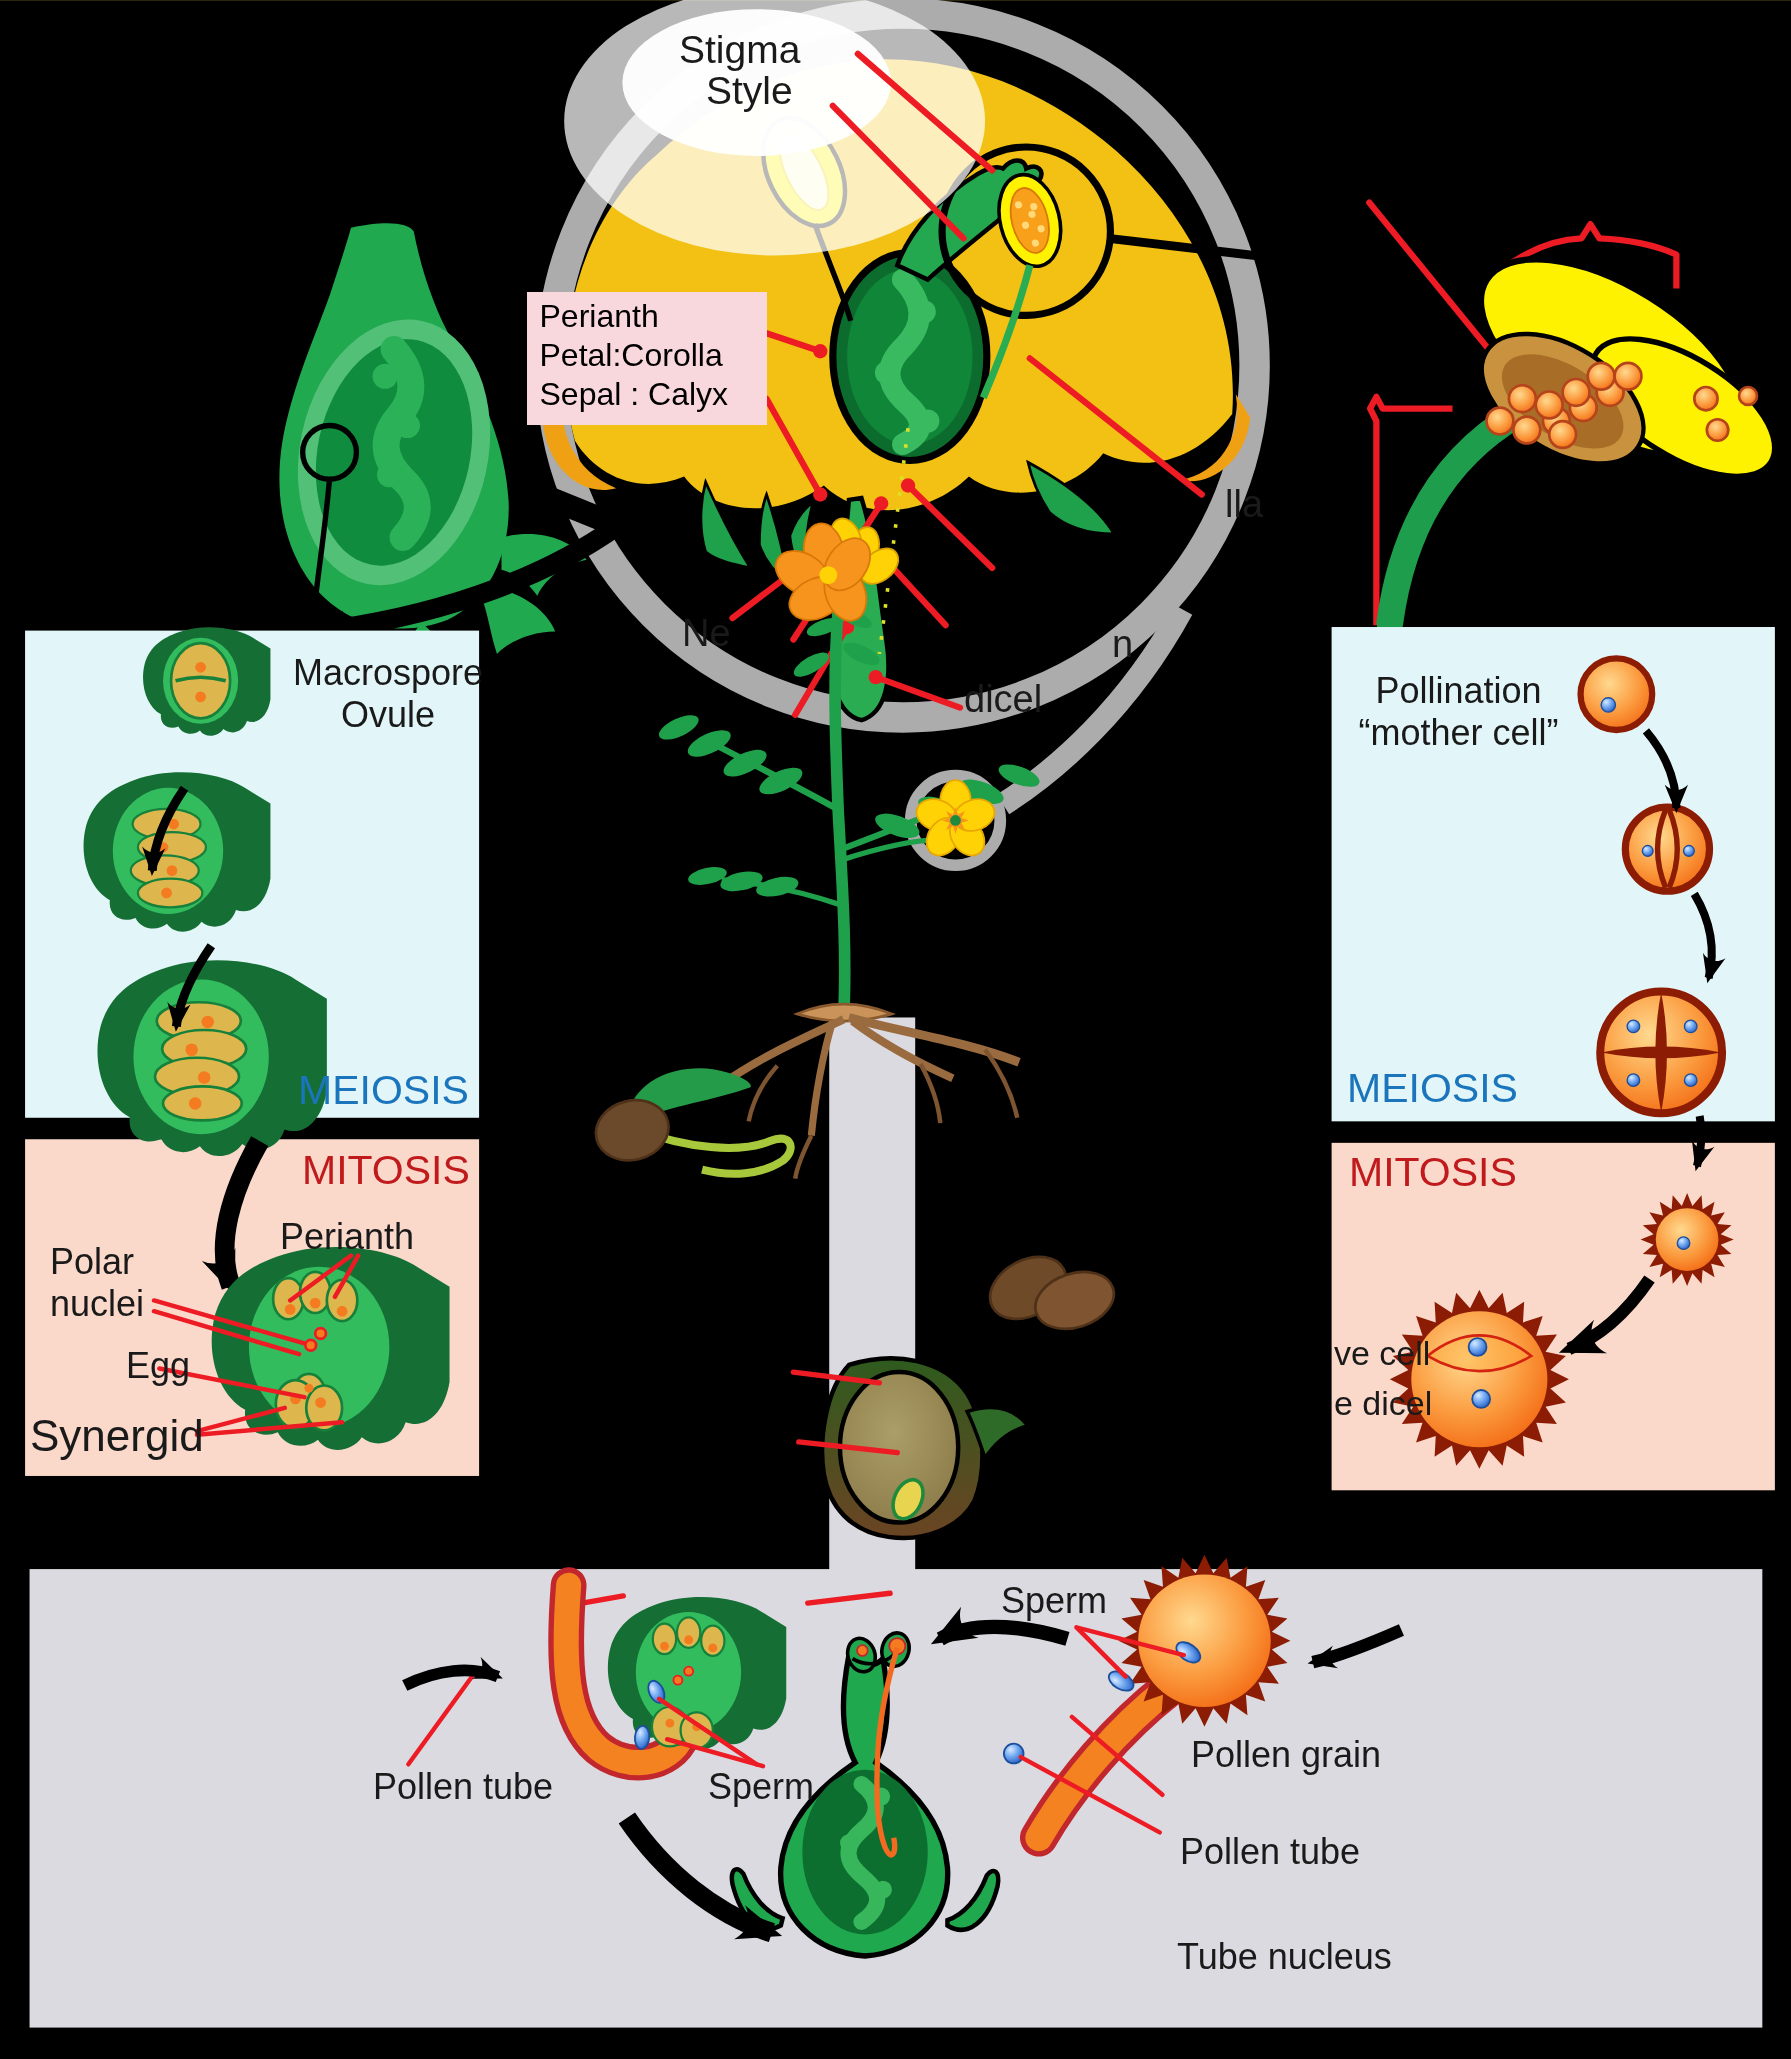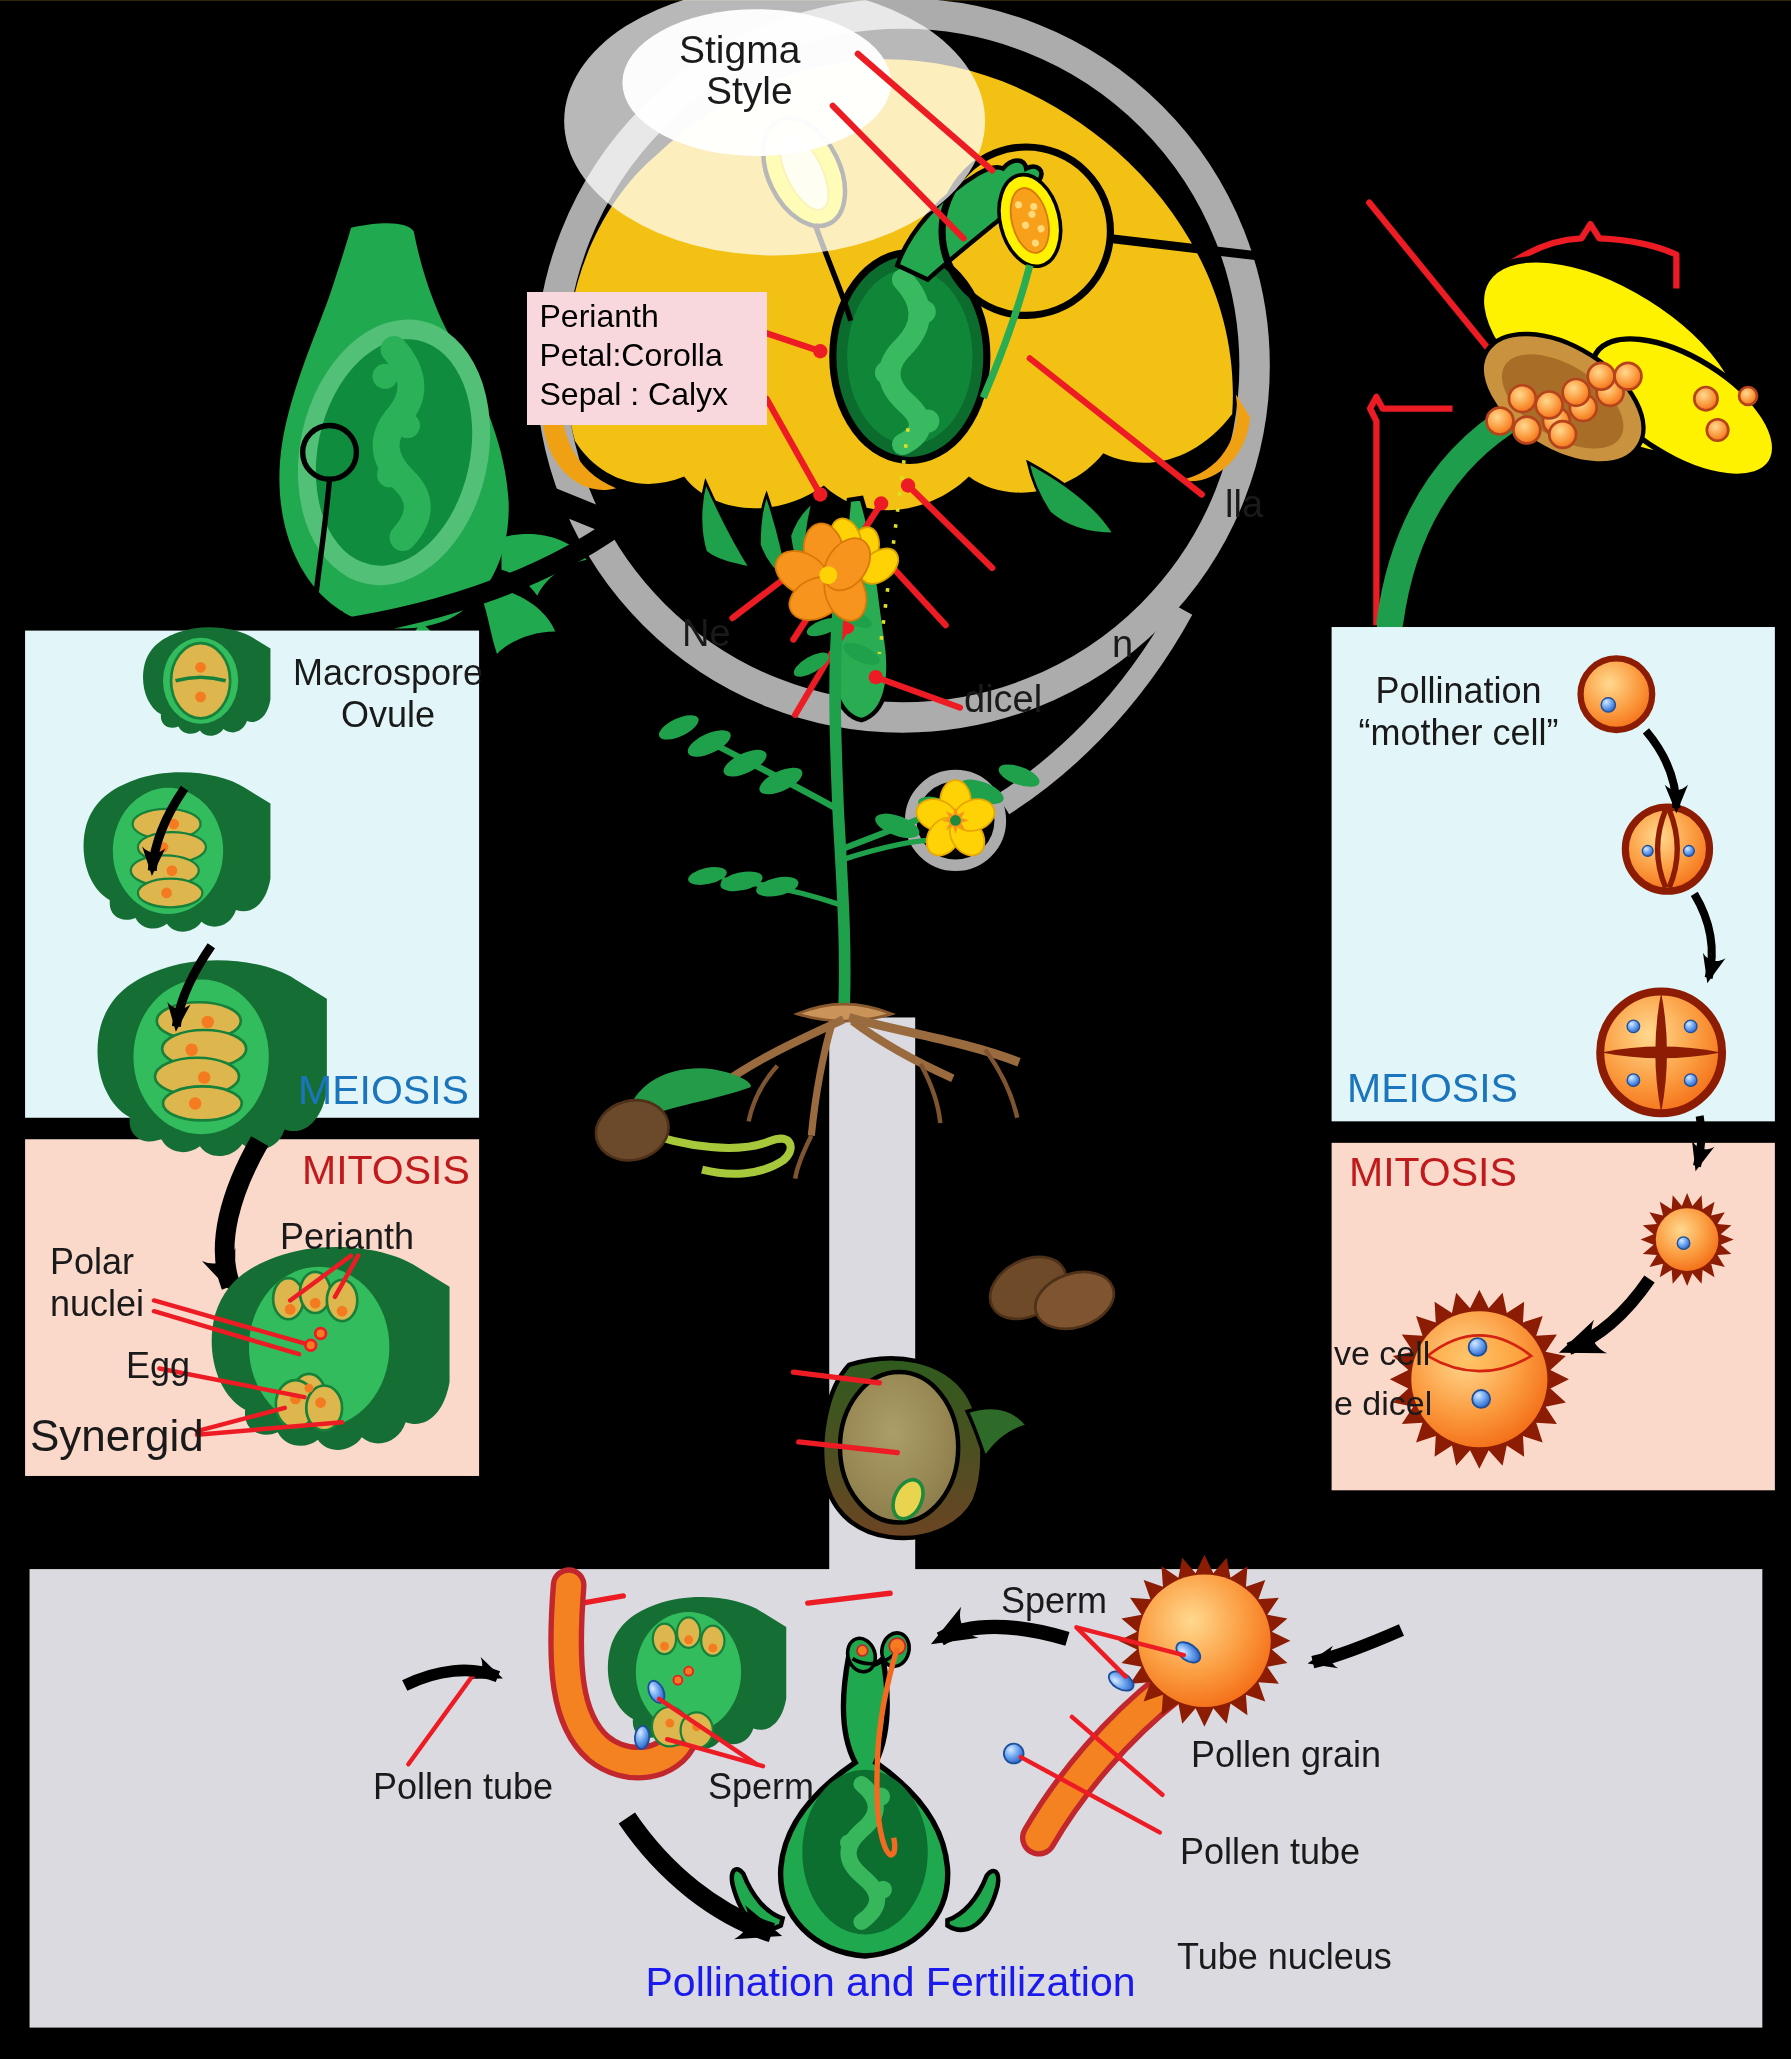--- a/index.html
+++ b/index.html
@@ -469,16 +469,15 @@
 <div class="t red" style="left:1349px;top:1148px;font-size:41px;">MITOSIS</div>
 <div class="t" style="left:1334px;top:1333px;font-size:34px;">ve cell</div>
 <div class="t" style="left:1334px;top:1383px;font-size:34px;">e dicel</div>
 
 <div class="t" style="left:373px;top:1766px;font-size:36px;">Pollen tube</div>
 <div class="t" style="left:708px;top:1766px;font-size:36px;">Sperm</div>
 <div class="t" style="left:1001px;top:1580px;font-size:36px;">Sperm</div>
 <div class="t" style="left:1191px;top:1734px;font-size:36px;">Pollen grain</div>
 <div class="t" style="left:1180px;top:1831px;font-size:36px;">Pollen tube</div>
 <div class="t" style="left:1177px;top:1936px;font-size:36px;">Tube nucleus</div>
-<div class="t cap ctr" style="left:622px;top:1958px;width:537px;font-size:41px;">Pollination and Fertilization</div>
 
 </div>
 
 
 </body></html>

